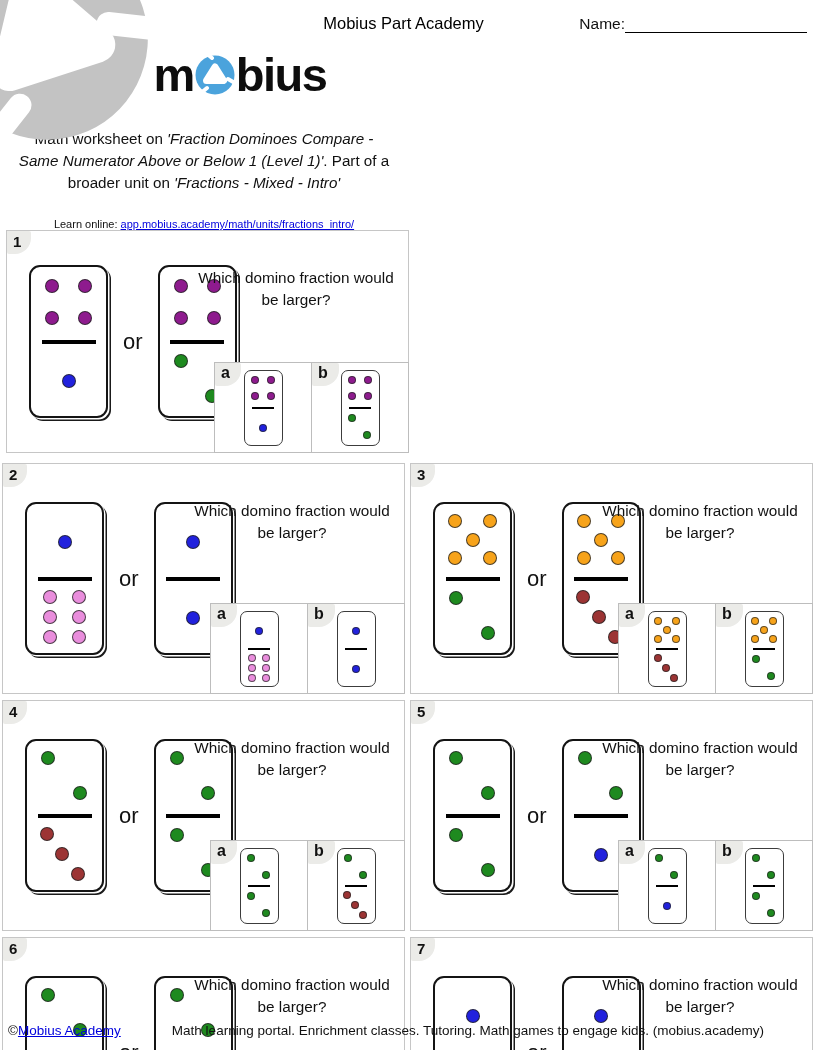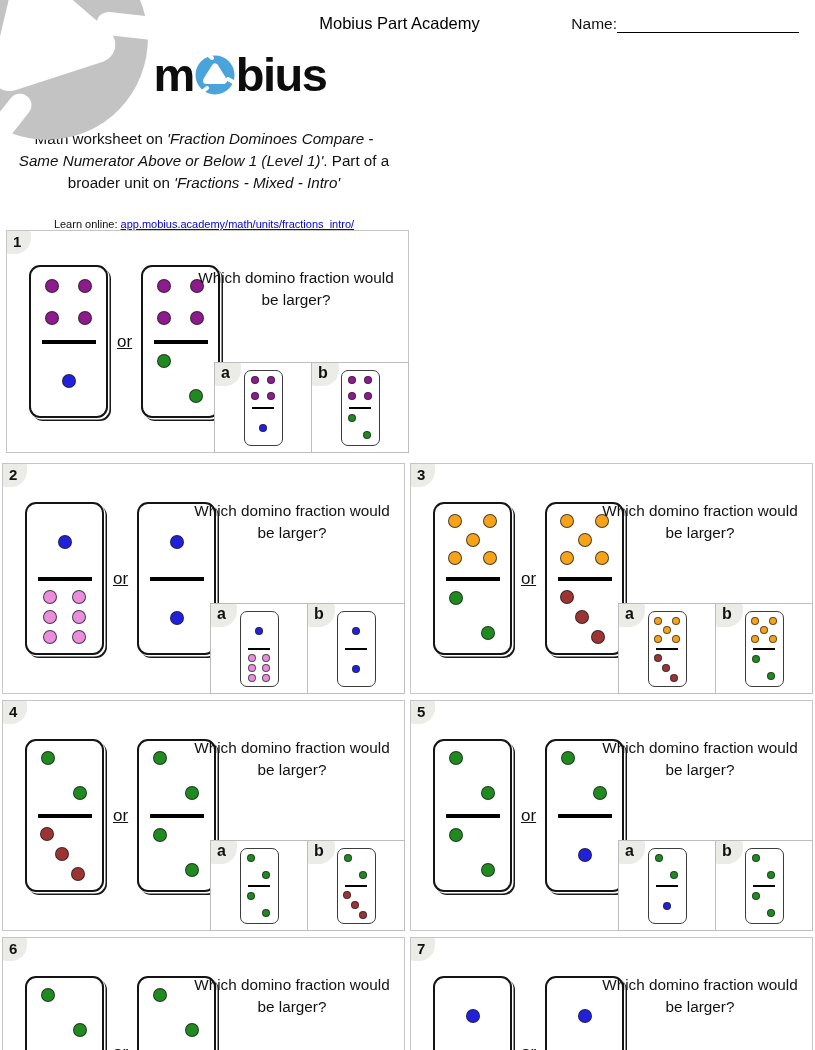--- a/index.html
+++ b/index.html
@@ -4,21 +4,21 @@
 <style>
   * { margin:0; padding:0; box-sizing:border-box; }
   body { background:#fff; font-family:"Liberation Sans", sans-serif; color:#111; }
   .page { position:relative; width:815px; height:1050px; margin:0 auto; background:#fff; overflow:hidden; }
 
   .corner-swirl { position:absolute; left:-58px; top:-66px; pointer-events:none; }
 
   .header { display:flex; align-items:flex-end; padding-top:14px; }
   .header .spacer { flex:1; }
   .header-title { font-size:16.5px; color:#000; }
-  .name-block { flex:1; display:flex; justify-content:flex-end; align-items:flex-end; padding-right:16px; font-size:15.5px; white-space:nowrap; }
+  .name-block { flex:1; display:flex; justify-content:flex-end; align-items:flex-end; padding-right:8px; font-size:15.5px; white-space:nowrap; }
   .name-line { display:inline-block; width:182px; border-bottom:1.5px solid #000; height:15px; }
 
   .top-section { display:flex; margin-top:10px; padding:0 2px;flex-direction:column; }
   .intro-col { width:404px; }
   .p1-col { width:403px; margin-left:4px; }
 
   .logo { text-align:center; padding-left:72px; margin-top:8px; font-size:47px; font-weight:bold; letter-spacing:-1.5px; color:#0d0d0d; line-height:1; }
   .logo-o { vertical-align:-4px; margin:0 1px; }
   .intro-text { margin:30px auto 0; width:382px; font-size:15.2px; line-height:1.45; text-align:center; }
   .intro-text .it { font-style:italic; }
@@ -28,21 +28,21 @@
   .grid { display:grid; grid-template-columns:403px 403px; column-gap:5px; row-gap:6px; padding:0 2px; margin-top:10px; }
 
   .cell { position:relative; width:403px; height:231px; border:1px solid #c6c6c6; background:#fff; }
   .p1-col .cell { height:223px; }
 
   .chip { position:absolute; top:0; left:0; background:#ebebe8; border-radius:0 2px 16px 2px; font-weight:bold; z-index:3; }
   .chip.num { font-size:15px; padding:2px 10px 4px 6px; }
   .chip.letter { font-size:16px; padding:1px 11px 4px 6px; }
 
   .dominoes { position:absolute; left:22px; top:0; height:100%; display:flex; align-items:center; }
-  .or { font-size:17px; margin:0 9px;text-decoration:underline; }
+  .or { font-size:22px; margin:0 15px; }
 
   .domino { background:#fff; display:flex; flex-direction:column; }
   .domino.large { width:79px; height:153px; border:2.5px solid #141414; border-radius:11px;
                   box-shadow:1.5px 1.5px 0 #fff, 3px 3px 0 #1a1a1a; }
   .domino.small { width:39px; height:76px; border:1.5px solid #3c3c3c; border-radius:7px; margin:7px auto 0; }
   .half { flex:1 1 0; position:relative; }
   .bar { flex:0 0 auto; background:#000; }
   .domino.large .bar { height:4px; width:72%; margin:0 auto; }
   .domino.small .bar { height:2px; width:62%; margin:0 auto; }
   .dot { position:absolute; border-radius:50%; transform:translate(-50%,-50%); }
@@ -534,14 +534,20 @@
                 <div class="dot" style="left: 26%; top: 22%; background: rgb(156, 52, 52);"></div>
                 <div class="dot" style="left: 47%; top: 50%; background: rgb(156, 52, 52);"></div>
                 <div class="dot" style="left: 68%; top: 78%; background: rgb(156, 52, 52);"></div>
               </div>
             </div>
       </div>
     </div>
   </div>
 </div>
 
+  <div class="footer">
+    <span class="foot-left">
+      <span>©</span><a class="link" href="#">Mobius Academy</a>
+    </span>
+    <span class="foot-tagline">Math learning portal. Enrichment classes. Tutoring. Math games to engage kids. (mobius.academy)</span>
+  </div>
 
 </div>
 
 </body></html>

